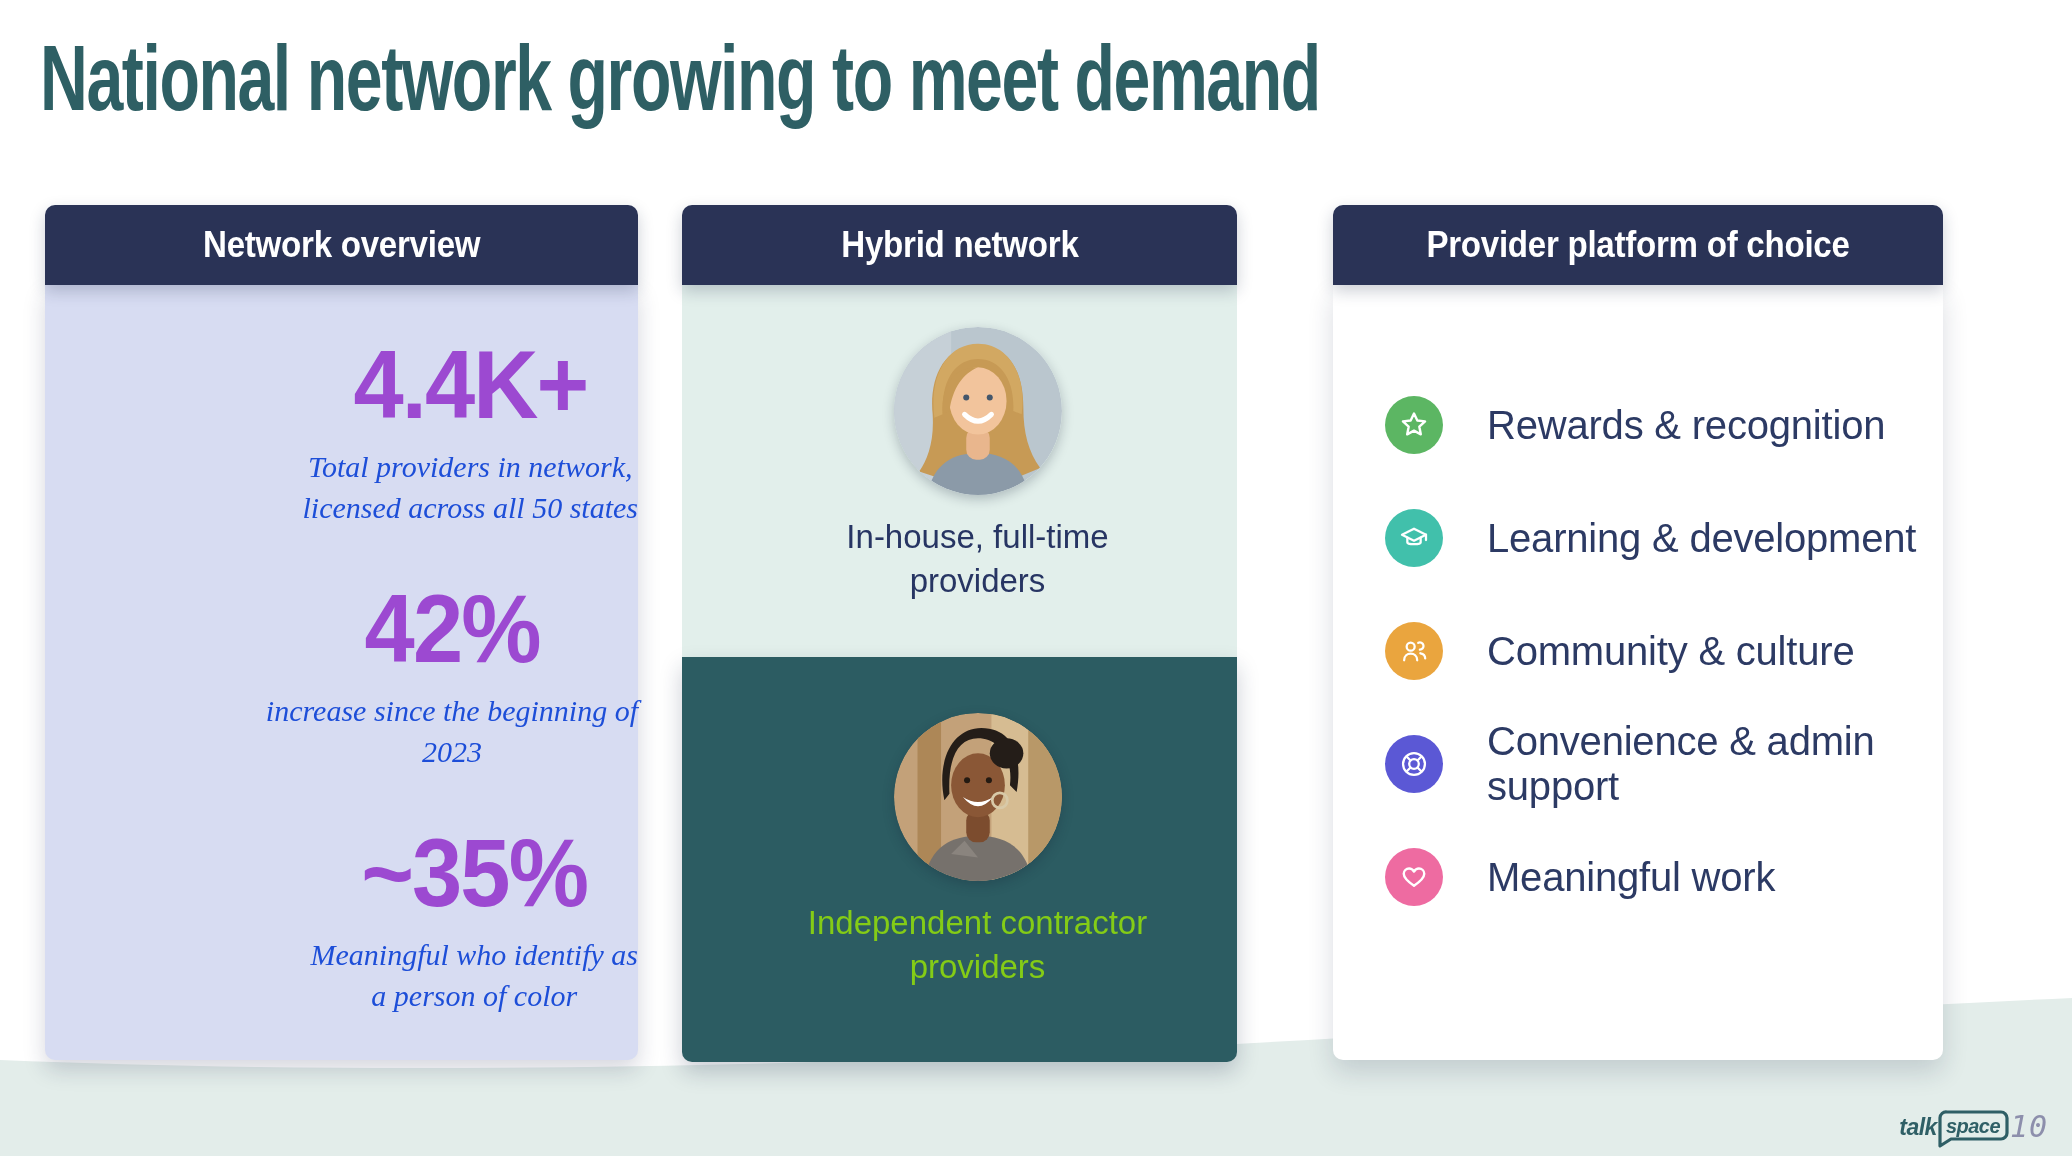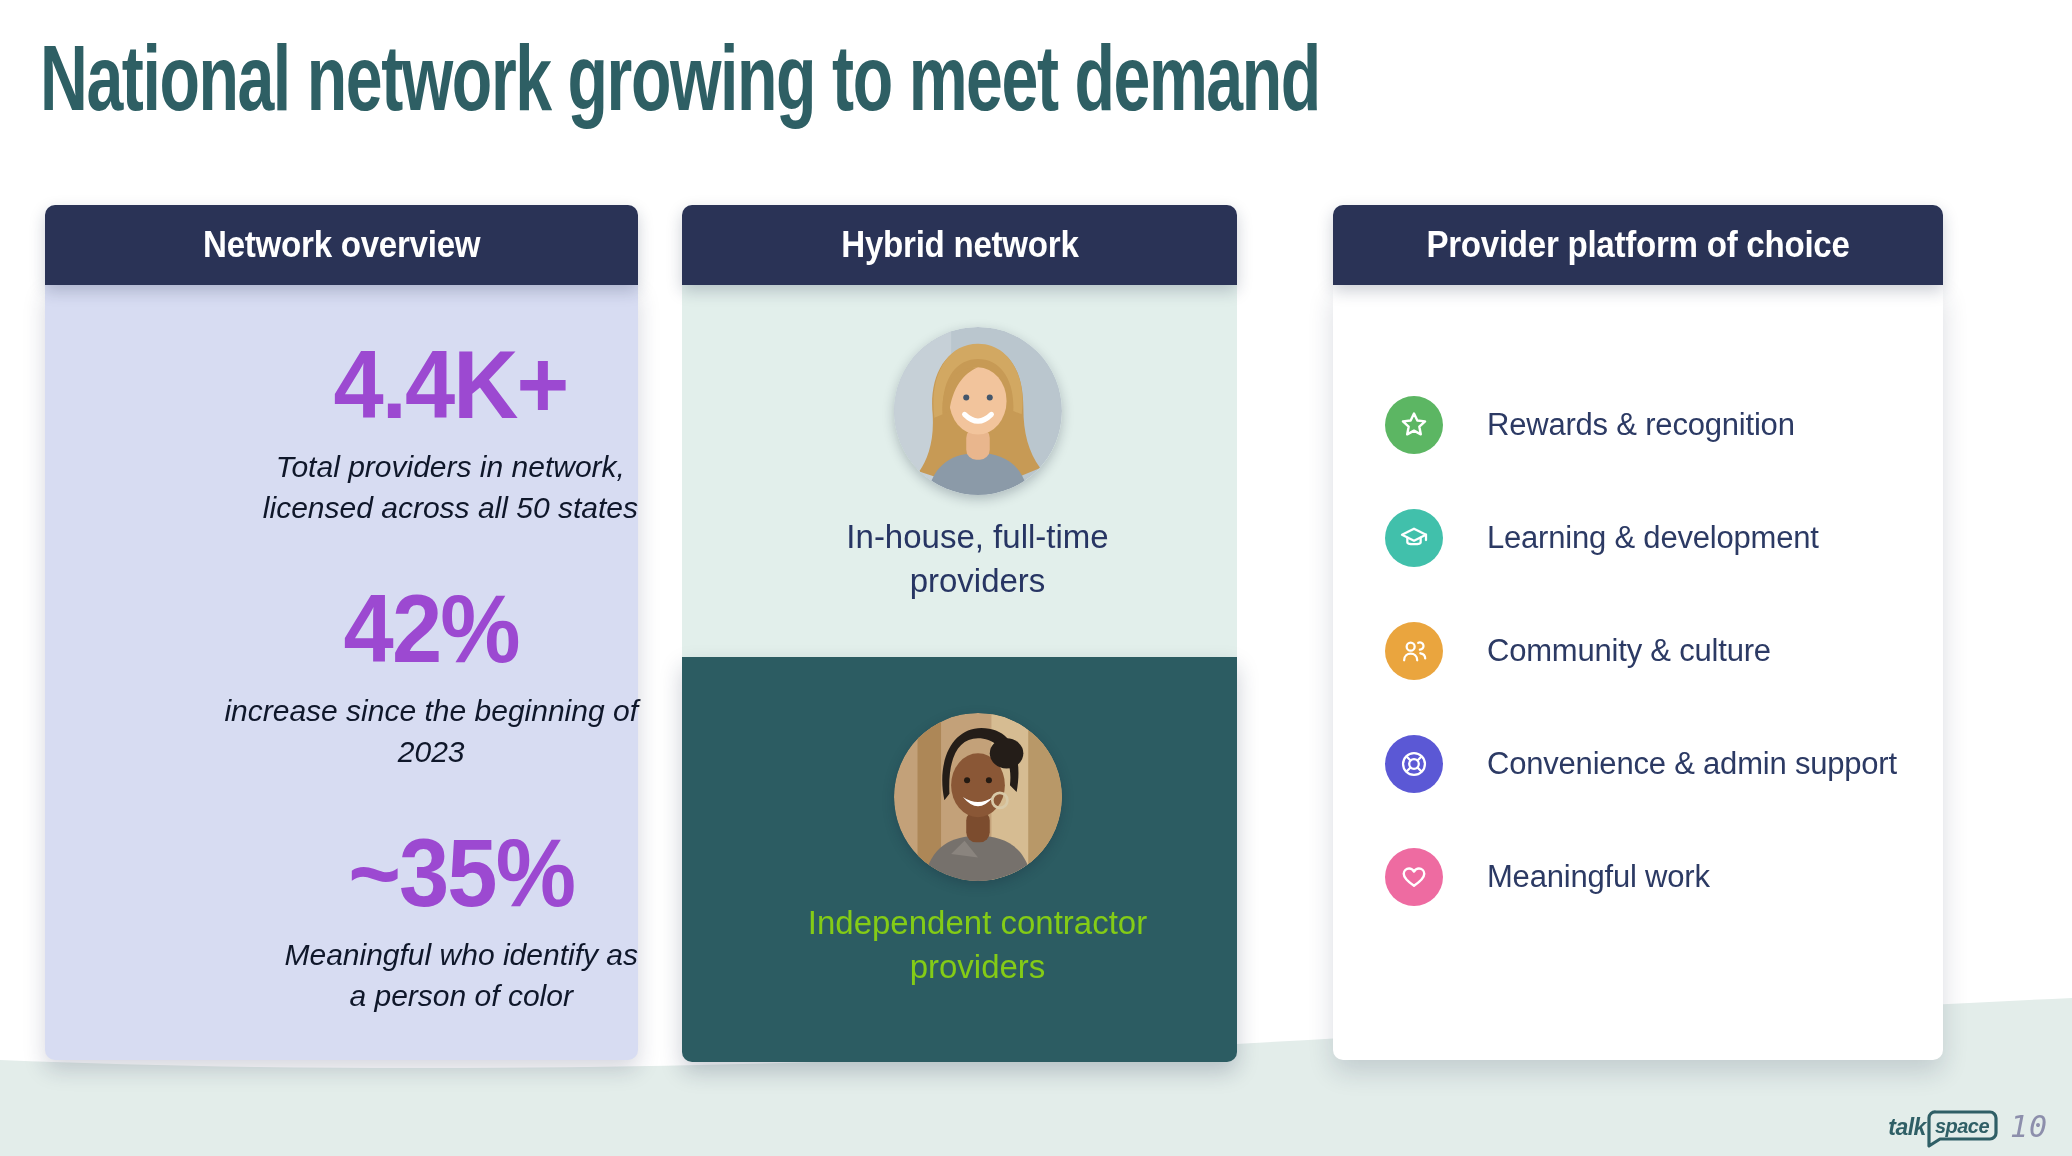--- a/index.html
+++ b/index.html
@@ -38,21 +38,21 @@
     height:775px;background:#d7dcf2;
     display:flex;flex-direction:column;align-items:flex-end;
   }
   .stat{display:flex;flex-direction:column;align-items:center;margin-top:52px;}
   .stat-value{
     font-size:96px;font-weight:800;color:#9c49d1;line-height:1;
     letter-spacing:-2px;display:inline-block;transform:scaleX(.94);
   }
   .stat-caption{
     margin-top:13px;text-align:center;
-    font-size:30px;font-style:italic;font-weight:500;color:#0f172a;line-height:1.38;
+    font-size:30px;font-style:italic;font-weight:500;color:#1d4ed8;line-height:1.38;font-family:Liberation Serif, serif;
   }
   
   .card2{left:682px;width:555px;}
   .sect{
     display:flex;flex-direction:column;align-items:center;padding-left:36px;
   }
   .sect-top{height:372px;background:#e2efeb;}
   .sect-bottom{height:405px;background:#2c5c62;border-radius:0 0 10px 10px;
     box-shadow:0 10px 22px rgba(25,35,70,.22);}
   .avatar{
@@ -76,34 +76,34 @@
   .plat-row{display:flex;align-items:center;padding-left:52px;height:58px;margin-bottom:55px;}
   .plat-icon{
     width:58px;height:58px;border-radius:50%;flex:0 0 auto;
     display:flex;align-items:center;justify-content:center;
   }
   .ic-green{background:#5cb663;}
   .ic-teal{background:#41c0ab;}
   .ic-amber{background:#eaa53e;}
   .ic-indigo{background:#5b58d5;}
   .ic-pink{background:#ee6ba1;}
-  .plat-label{margin-left:44px;font-size:31px;color:#2c3a64;letter-spacing:-.2px;}
+  .plat-label{margin-left:44px;font-size:40px;color:#2c3a64;letter-spacing:-.2px;}
   
   .footer{
     position:absolute;right:24px;bottom:12px;z-index:3;
     display:flex;align-items:flex-end;font-style:italic;
   }
   .logo{display:flex;align-items:flex-end;}
   .logo-talk{
     font-size:23px;font-weight:bold;color:#2f5f66;letter-spacing:-.5px;
     line-height:1;margin-right:-2px;margin-bottom:5px;
   }
   .logo-bubble{position:relative;width:72px;height:36px;}
   .page-num{
-    margin-left:14px;font-family:"DejaVu Sans Mono", monospace;
+    margin-left:3px;font-family:"DejaVu Sans Mono", monospace;
     font-size:30px;color:#8d8fac;letter-spacing:1px;
   }
 </style>
 </head>
 <body>
 
 <div class="slide">
 
   <svg class="wave" viewBox="0 0 2072 1156" aria-hidden="true">
     <path d="M0,1060 C330,1074 760,1070 1200,1046 C1580,1025 1850,1008 2072,998 L2072,1156 L0,1156 Z" fill="#e3edea"></path>

